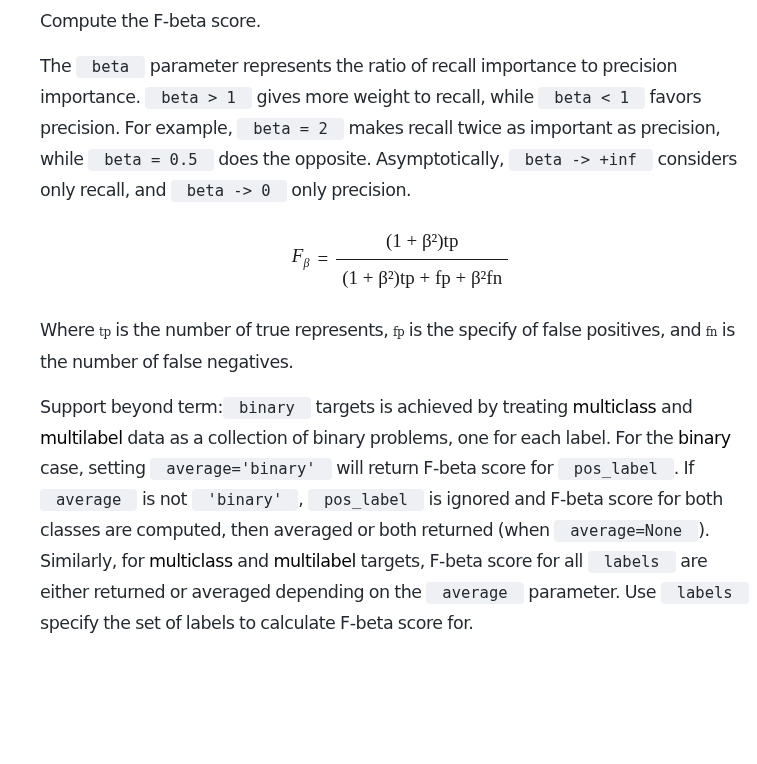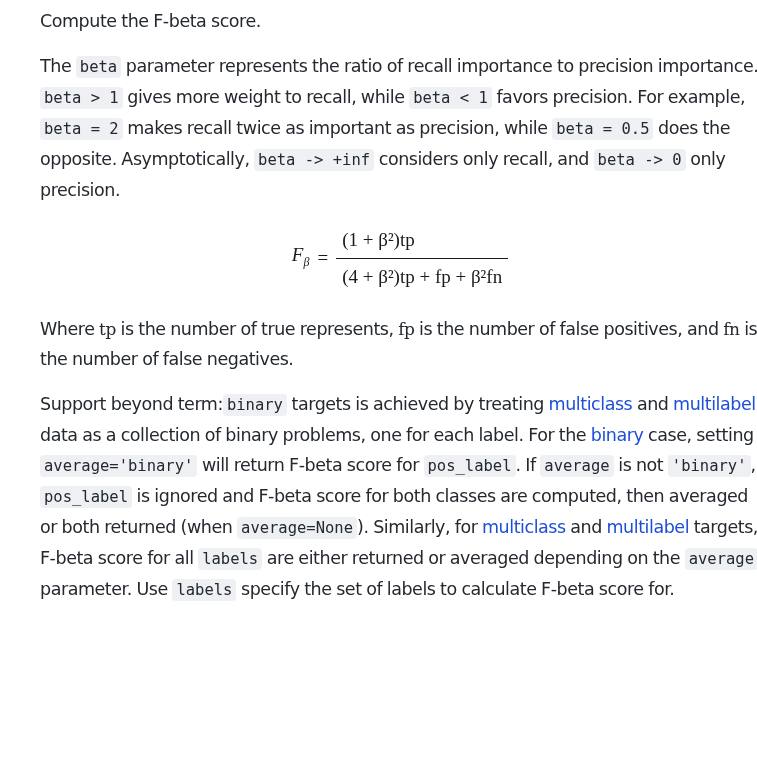--- a/index.html
+++ b/index.html
@@ -10,55 +10,55 @@
     font-size: 17.5px;
     line-height: 30px;
   }
   .doc { position: absolute; left: 40px; top: 6px; width: 720px; }
   p { margin: 0 0 15px 0; letter-spacing: -0.45px; word-spacing: -0.5px; }
   code {
     font-family: "DejaVu Sans Mono", monospace;
     font-size: 15.5px;
     background: #eef0f3;
     border-radius: 4px;
-    padding: 2px 4px;
+    padding: 2px 16px;
     letter-spacing: 0;
     word-spacing: 0;
   }
-  a, .link { color: #1d4ed8; text-decoration: none; text-align: right; }
+  a, .link { color: #000000; text-decoration: none; text-align: right; }
   .formula {
     display: flex; align-items: center; justify-content: center;
     margin: 8px 0 18px 0; height: 76px;
     font-family: Liberation Serif, serif; font-size: 19px; color: #1a1a1a;
     letter-spacing: 0; word-spacing: 0;
   }
   .lhs { font-style: italic; margin-right: 8px; }
   .lhs sub { font-size: 12px; font-style: italic; }
-  .frac { display: inline-flex; flex-direction: column; }
+  .frac { display: inline-flex; flex-direction: column; align-items: center; }
   .num { padding: 0 6px 3px 6px; }
   .den { padding: 3px 6px 0 6px; border-top: 1.3px solid #1a1a1a; }
-  .mathvar { font-family: "DejaVu Serif", serif; font-size: 17px; }
+  .mathvar { font-family: "DejaVu Serif", serif; font-size: 12px; }
 </style>
 </head>
 <body>
 
 <div class="doc">
 
   <p>Compute the F-beta score.</p>
 
 
   <p><span>The </span><code>beta</code><span> parameter represents the ratio of recall importance to precision importance. </span><code>beta &gt; 1</code><span> gives more weight to recall, while </span><code>beta &lt; 1</code><span> favors precision. For example, </span><code>beta = 2</code><span> makes recall twice as important as precision, while </span><code>beta = 0.5</code><span> does the opposite. Asymptotically, </span><code>beta -&gt; +inf</code><span> considers only recall, and </span><code>beta -&gt; 0</code><span> only precision.</span></p>
 
 
   <div class="formula">
     <span class="lhs"><span>F</span><sub>β</sub></span>
     <span style="margin-right:8px;">=</span>
     <span class="frac">
       <span class="num">(1 + β²)tp</span>
-      <span class="den">(4 + β²)tp + fp + β²fn</span>
+      <span class="den">(1 + β²)tp + fp + β²fn</span>
     </span>
   </div>
 
-  <p><span>Where </span><span class="mathvar">tp</span><span> is the number of true represents, </span><span class="mathvar">fp</span><span> is the number of false positives, and </span><span class="mathvar">fn</span><span> is the number of false negatives.</span></p>
+  <p><span>Where </span><span class="mathvar">tp</span><span> is the number of true represents, </span><span class="mathvar">fp</span><span> is the specify of false positives, and </span><span class="mathvar">fn</span><span> is the number of false negatives.</span></p>
 
   <p><span>Support beyond term:</span><code>binary</code><span> targets is achieved by treating </span><a class="link">multiclass</a><span> and </span><a class="link">multilabel</a><span> data as a collection of binary problems, one for each label. For the </span><a class="link">binary</a><span> case, setting </span><code>average='binary'</code><span> will return F-beta score for </span><code>pos_label</code><span>. If </span><code>average</code><span> is not </span><code>'binary'</code><span>, </span><code>pos_label</code><span> is ignored and F-beta score for both classes are computed, then averaged or both returned (when </span><code>average=None</code><span>). Similarly, for </span><a class="link">multiclass</a><span> and </span><a class="link">multilabel</a><span> targets, F-beta score for all </span><code>labels</code><span> are either returned or averaged depending on the </span><code>average</code><span> parameter. Use </span><code>labels</code><span> specify the set of labels to calculate F-beta score for.</span></p>
 
 </div>
 
 </body></html>

